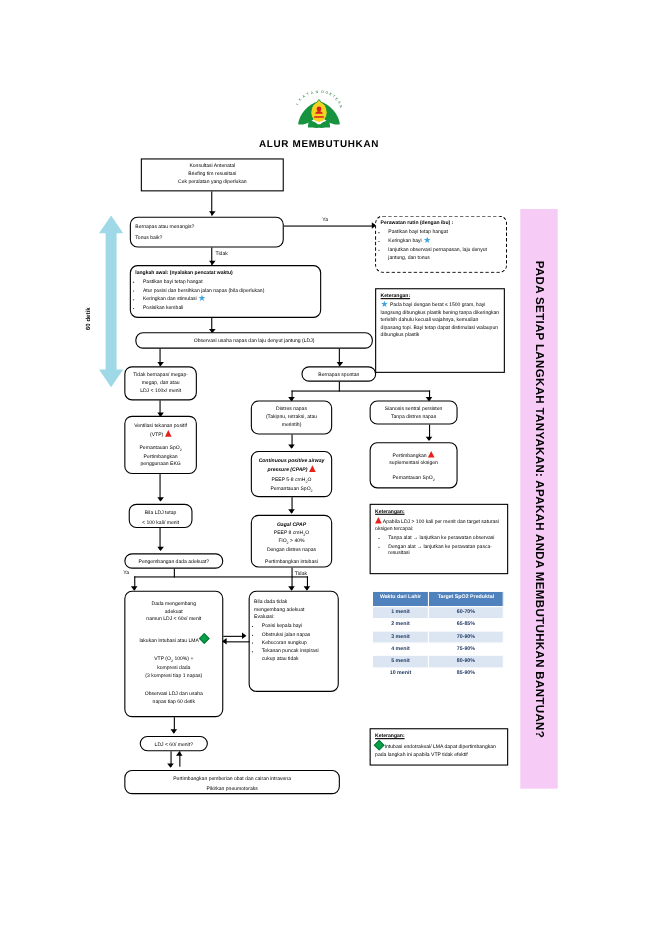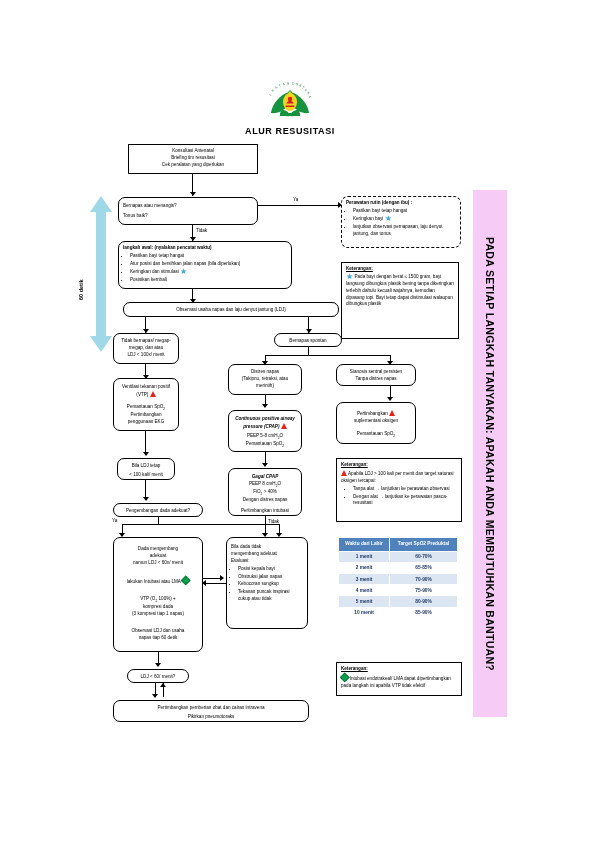--- a/index.html
+++ b/index.html
@@ -149,21 +149,21 @@
       <ellipse cx="28" cy="22" rx="7" ry="9" fill="#f4d421"></ellipse>
       <path d="M28 11 C24 16 23 20 24 24 L32 24 C33 20 32 16 28 11 Z" fill="#f4d421"></path>
 
       <circle cx="28" cy="19" r="2.2" fill="#d81f20"></circle>
       <path d="M24.4 23.5 C25 21.6 26.4 20.8 28 20.8 C29.6 20.8 31 21.6 31.6 23.5 Z" fill="#d81f20"></path>
       <path d="M23.6 25.6 h8.8 v1.5 h-8.8 Z" fill="#d81f20"></path>
 
       <path d="M18 33 h20 v3 h-20 Z" fill="#17933f"></path>
     </svg>
   </div>
-  <div class="doc-title">ALUR RESUSITASI</div>
+  <div class="doc-title">ALUR MEMBUTUHKAN</div>
 
   <div class="pink-banner">
     <span>PADA SETIAP LANGKAH TANYAKAN: APAKAH ANDA MEMBUTUHKAN BANTUAN?</span>
   </div>
 
   <div class="cyan-arrow">
     <svg width="26" height="156" viewBox="0 0 26 156" aria-hidden="true">
       <polygon points="13,0 24,16 18,16 18,140 24,140 13,156 2,140 8,140 8,16 2,16" fill="#9fd9e8"></polygon>
     </svg>
   </div>

